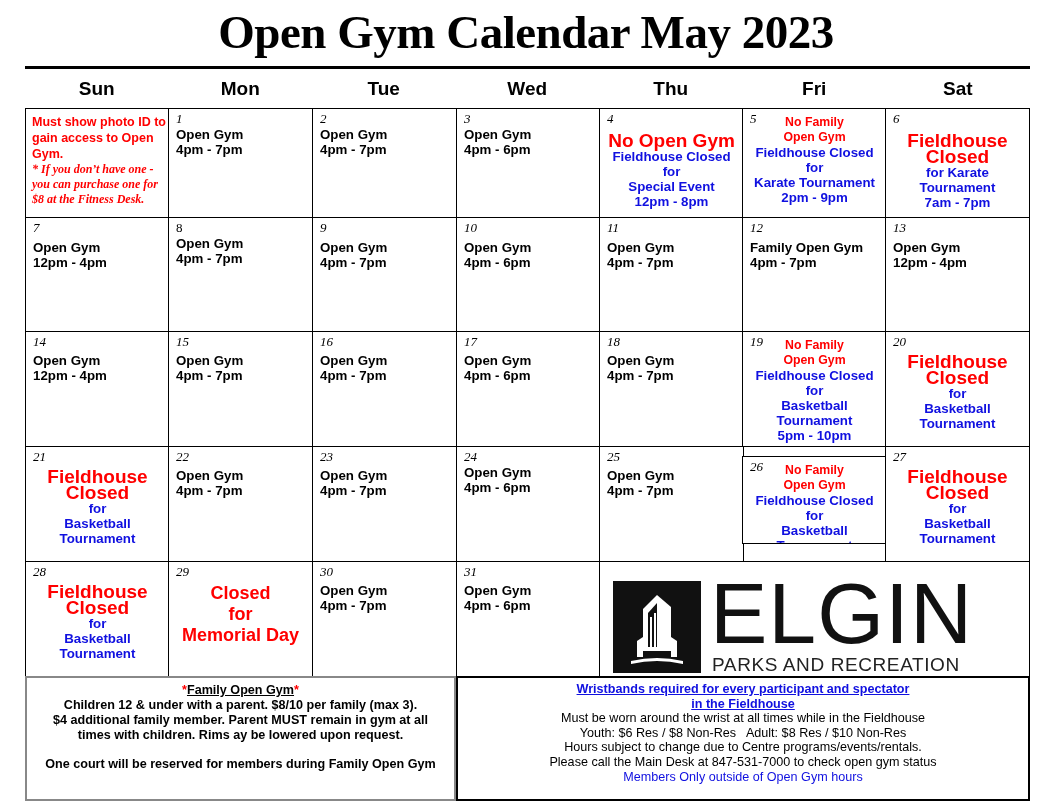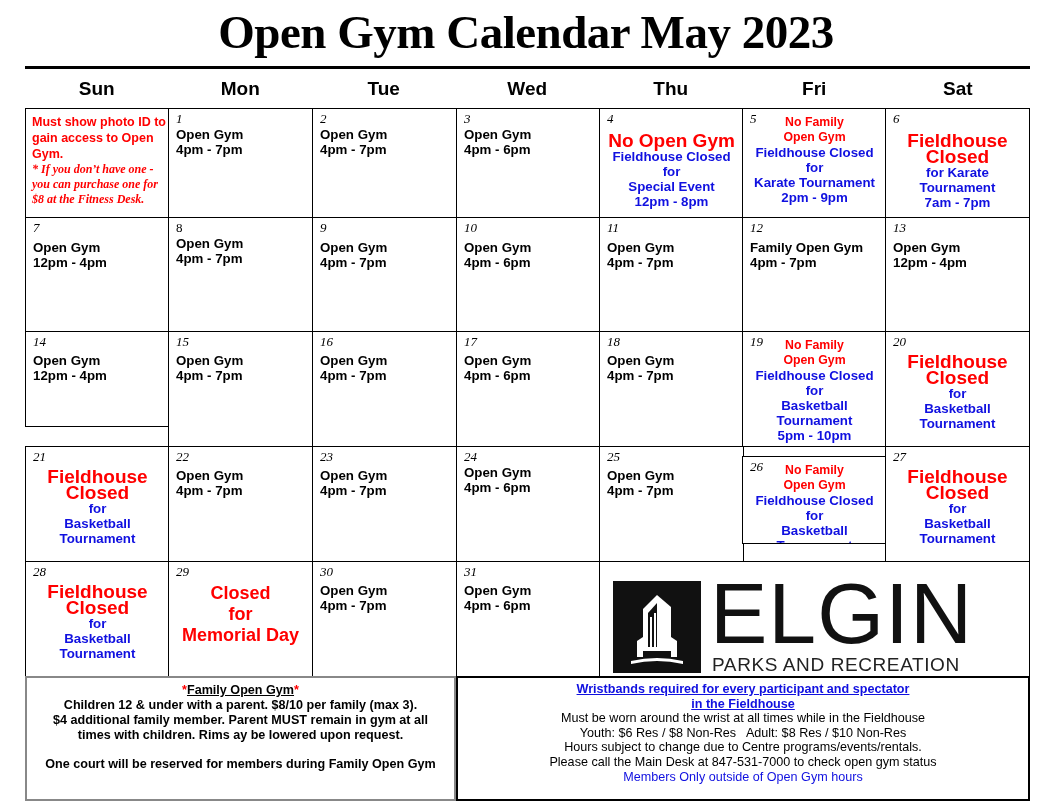--- a/index.html
+++ b/index.html
@@ -145,21 +145,21 @@
     </div>
 </div>
 <div class="cell" style="left:885px;top:217px;width:145px;height:116px;">
   <div class="daynum">13</div>
   <div class="cell-body" style="top:22px;">
       <div>Open Gym</div>
       <div>12pm - 4pm</div>
     </div>
 </div>
 
-<div class="cell" style="left:25px;top:331px;width:145px;height:96px;padding-left:34px;">
+<div class="cell" style="left:25px;top:331px;width:145px;height:116px;padding-left:34px;">
   <div class="daynum">14</div>
   <div class="cell-body" style="top:21px;">
       <div>Open Gym</div>
       <div>12pm - 4pm</div>
     </div>
 </div>
 <div class="cell" style="left:168px;top:331px;width:145px;height:116px;">
   <div class="daynum">15</div>
   <div class="cell-body" style="top:21px;">
       <div>Open Gym</div>

